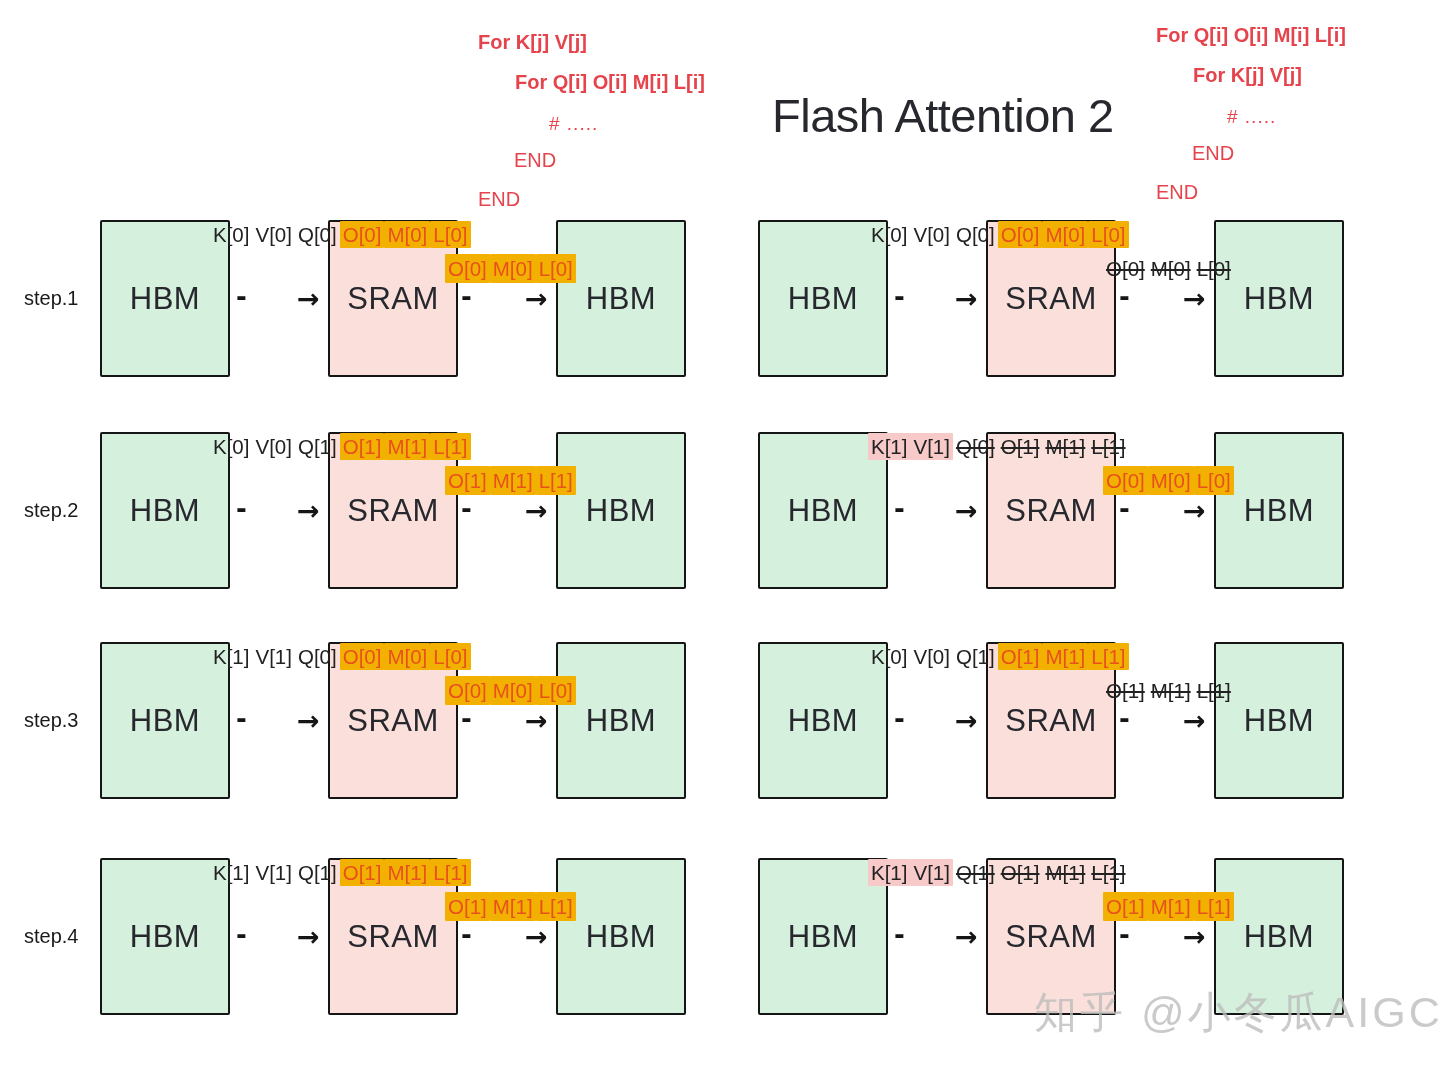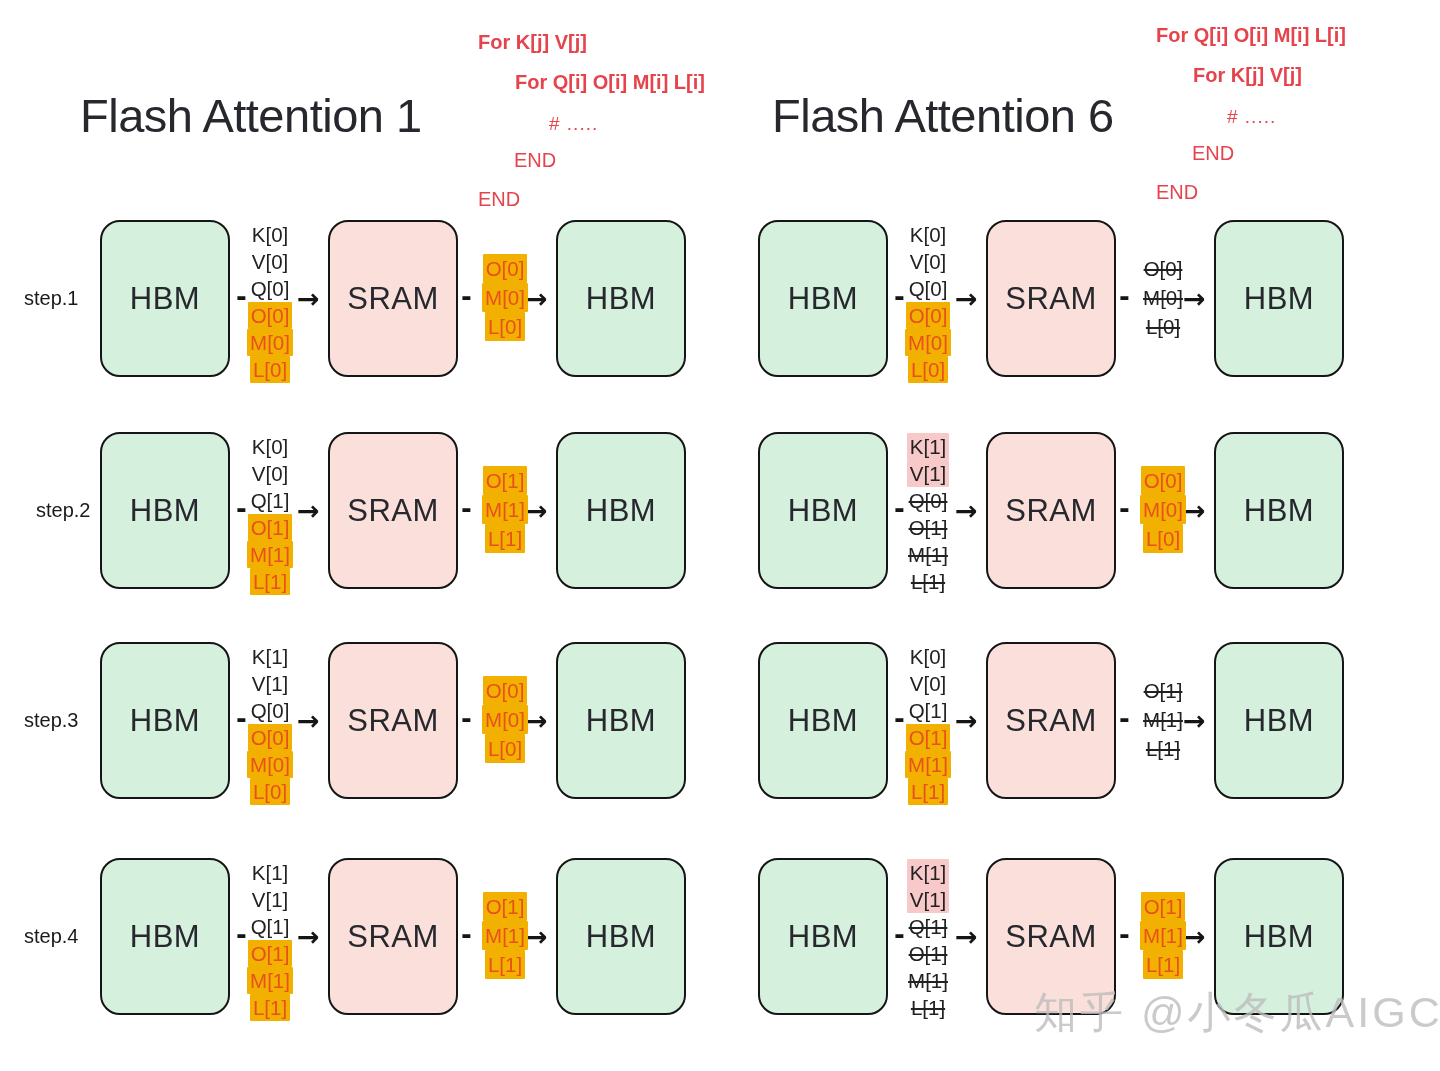--- a/index.html
+++ b/index.html
@@ -14,60 +14,59 @@
   .code-block{position:absolute;color:var(--code-red);z-index:3;}
   .code-line{position:absolute;white-space:nowrap;font-size:20px;line-height:1.1;}
   .code-line.bold{font-weight:bold;}
   .code-line.cm{font-size:19px;letter-spacing:1px;}
   .ln0{left:0;top:0;}
   .ln1{left:37px;top:40px;}
   .ln2{left:71px;top:83px;}
   .ln3{left:36px;top:118px;}
   .ln4{left:0;top:157px;}
   .box{
-    position:absolute;border:2.5px solid var(--box-border);border-radius:20px;
+    position:absolute;border:2.5px solid var(--box-border);border-radius:2px;
     display:flex;align-items:center;justify-content:center;z-index:1;box-sizing:border-box;
   }
   .hbm{background:var(--hbm-fill);}
   .sram{background:var(--sram-fill);justify-content:center;}
   .box-label{font-size:31px;color:var(--title-color);letter-spacing:0.5px;}
   .step-label{
     position:absolute;font-size:20px;color:#1a1a1a;white-space:nowrap;z-index:2;
   }
   .connector{
     position:absolute;color:#151515;line-height:1;z-index:2;
     font-family:"DejaVu Sans",sans-serif;
   }
   .dash{font-size:26px;font-weight:600;}
   .arrow{font-size:27px;font-weight:600;}
   .stack{
-    position:absolute;display:flex;flex-direction:column;align-items:center;z-index:2;
+    position:absolute;display:flex;flex-direction:row;align-items:center;z-index:2;
   }
   .lbl{
     font-size:20.5px;white-space:nowrap;padding:0 3px;border-radius:1px;
   }
   .load-stack .lbl{line-height:27px;}
   .store-stack .lbl{line-height:29px;}
   .s-plain{color:var(--label-black);}
   .s-orange{background:var(--hl-orange);color:var(--hl-orange-text);}
   .s-pink{background:var(--hl-pink);color:var(--label-black);}
   .s-strike{color:var(--label-black);text-decoration:line-through;text-decoration-thickness:1.5px;}
   .watermark{
     position:absolute;left:1034px;top:984px;font-size:43px;color:var(--watermark-gray);
     letter-spacing:3px;opacity:0.8;white-space:nowrap;z-index:9;
   }
 </style>
 </head>
 <body>
 
 <div class="page">
 
-  <div class="title" style="left:80px;top:88px">Flash Attention 1</div>
-
-  <div class="title" style="left:772px;top:88px">Flash Attention 6</div>
+
+  <div class="title" style="left:772px;top:88px">Flash Attention 2</div>
 
   <div class="code-block" style="left:478px;top:31px">
     <div class="code-line bold ln0">For K[j] V[j]</div>
     <div class="code-line bold ln1">For Q[i] O[i] M[i] L[i]</div>
     <div class="code-line cm ln2"># .....</div>
     <div class="code-line ln3">END</div>
     <div class="code-line ln4">END</div>
   </div>
 
   <div class="code-block" style="left:1156px;top:24px">
@@ -99,21 +98,21 @@
         <span class="lbl s-plain">Q[0]</span>
         <span class="lbl s-orange">O[0]</span>
         <span class="lbl s-orange">M[0]</span>
         <span class="lbl s-orange">L[0]</span>
       </div>
       <div class="stack store-stack" style="left: 445px; top: 254px; width: 120px;">
         <span class="lbl s-orange">O[0]</span>
         <span class="lbl s-orange">M[0]</span>
         <span class="lbl s-orange">L[0]</span>
       </div>
-      <div class="step-label" style="left: 36px; top: 498.5px;">step.2</div>
+      <div class="step-label" style="left: 24px; top: 498.5px;">step.2</div>
       <div class="box hbm" style="left: 100px; top: 432px; width: 130px; height: 157px;">
         <div class="box-label">HBM</div>
       </div>
       <div class="box sram" style="left: 328px; top: 432px; width: 130px; height: 157px;">
         <div class="box-label">SRAM</div>
       </div>
       <div class="box hbm" style="left: 556px; top: 432px; width: 130px; height: 157px;">
         <div class="box-label">HBM</div>
       </div>
       <div class="connector dash" style="left: 236px; top: 495.5px;">-</div>

